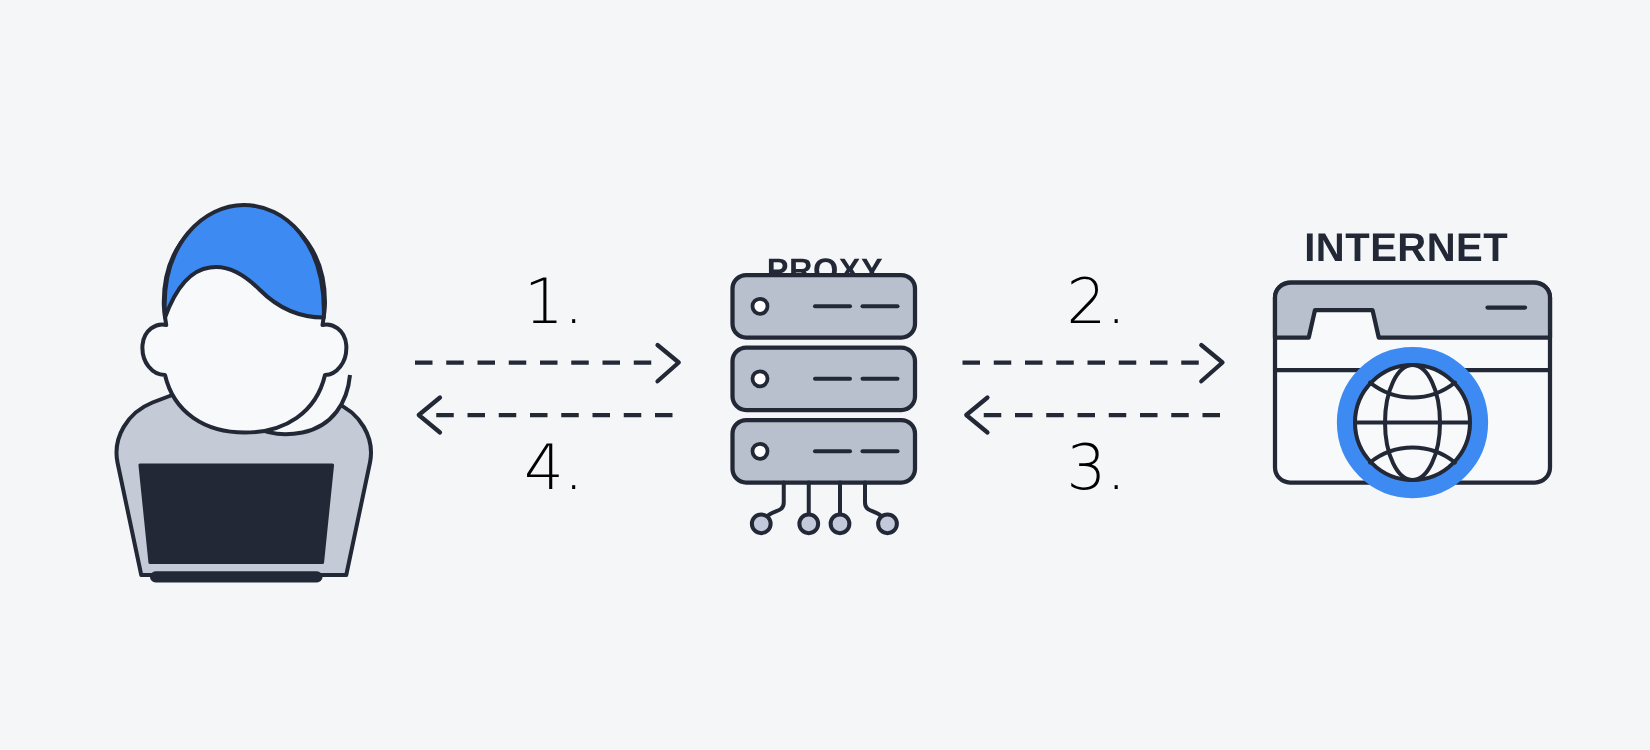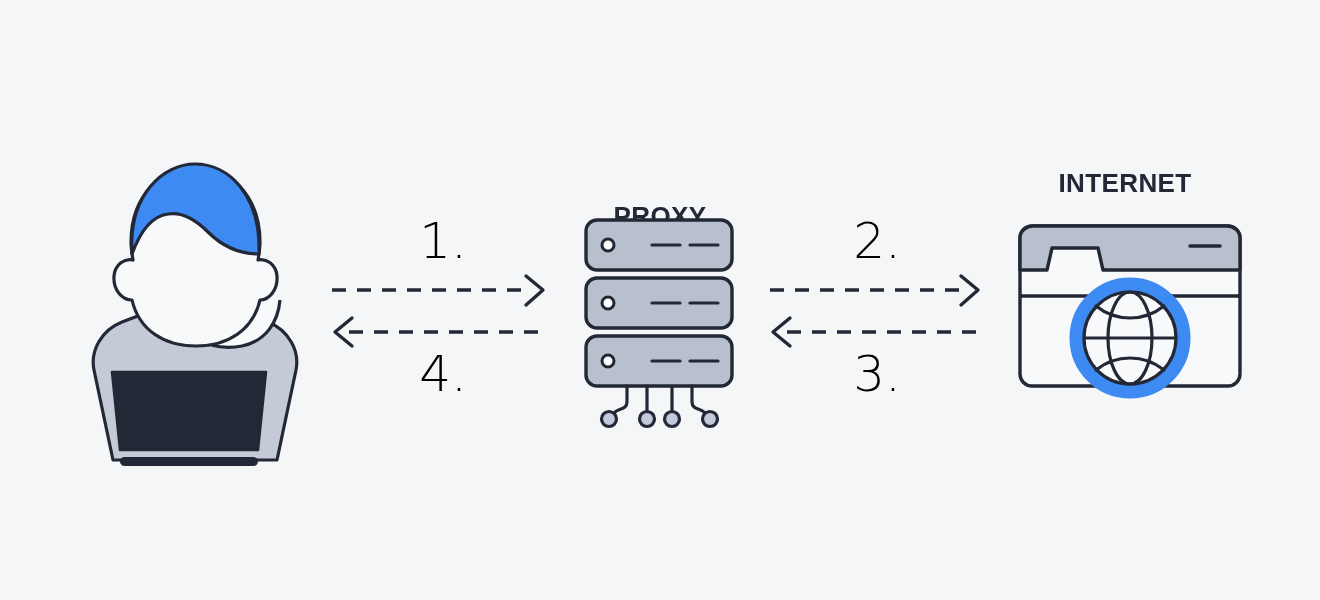--- a/index.html
+++ b/index.html
@@ -34,23 +34,23 @@
     white-space: pre;
   }
   #proxy-label {
     left: 540px;
     top: 140px;
     width: 240px;
     font-size: 26px;
   }
   #internet-label {
     left: 1005px;
-    top: 168px;
+    top: 180px;
     width: 240px;
-    font-size: 26px;
+    font-size: 32px;
   }
   .step-number {
     position: absolute;
     font-size: 50px;
     font-weight: 300;
     color: #000000;
     text-align: center;
     width: 90px;
     font-family: "DejaVu Sans", sans-serif;
   }

